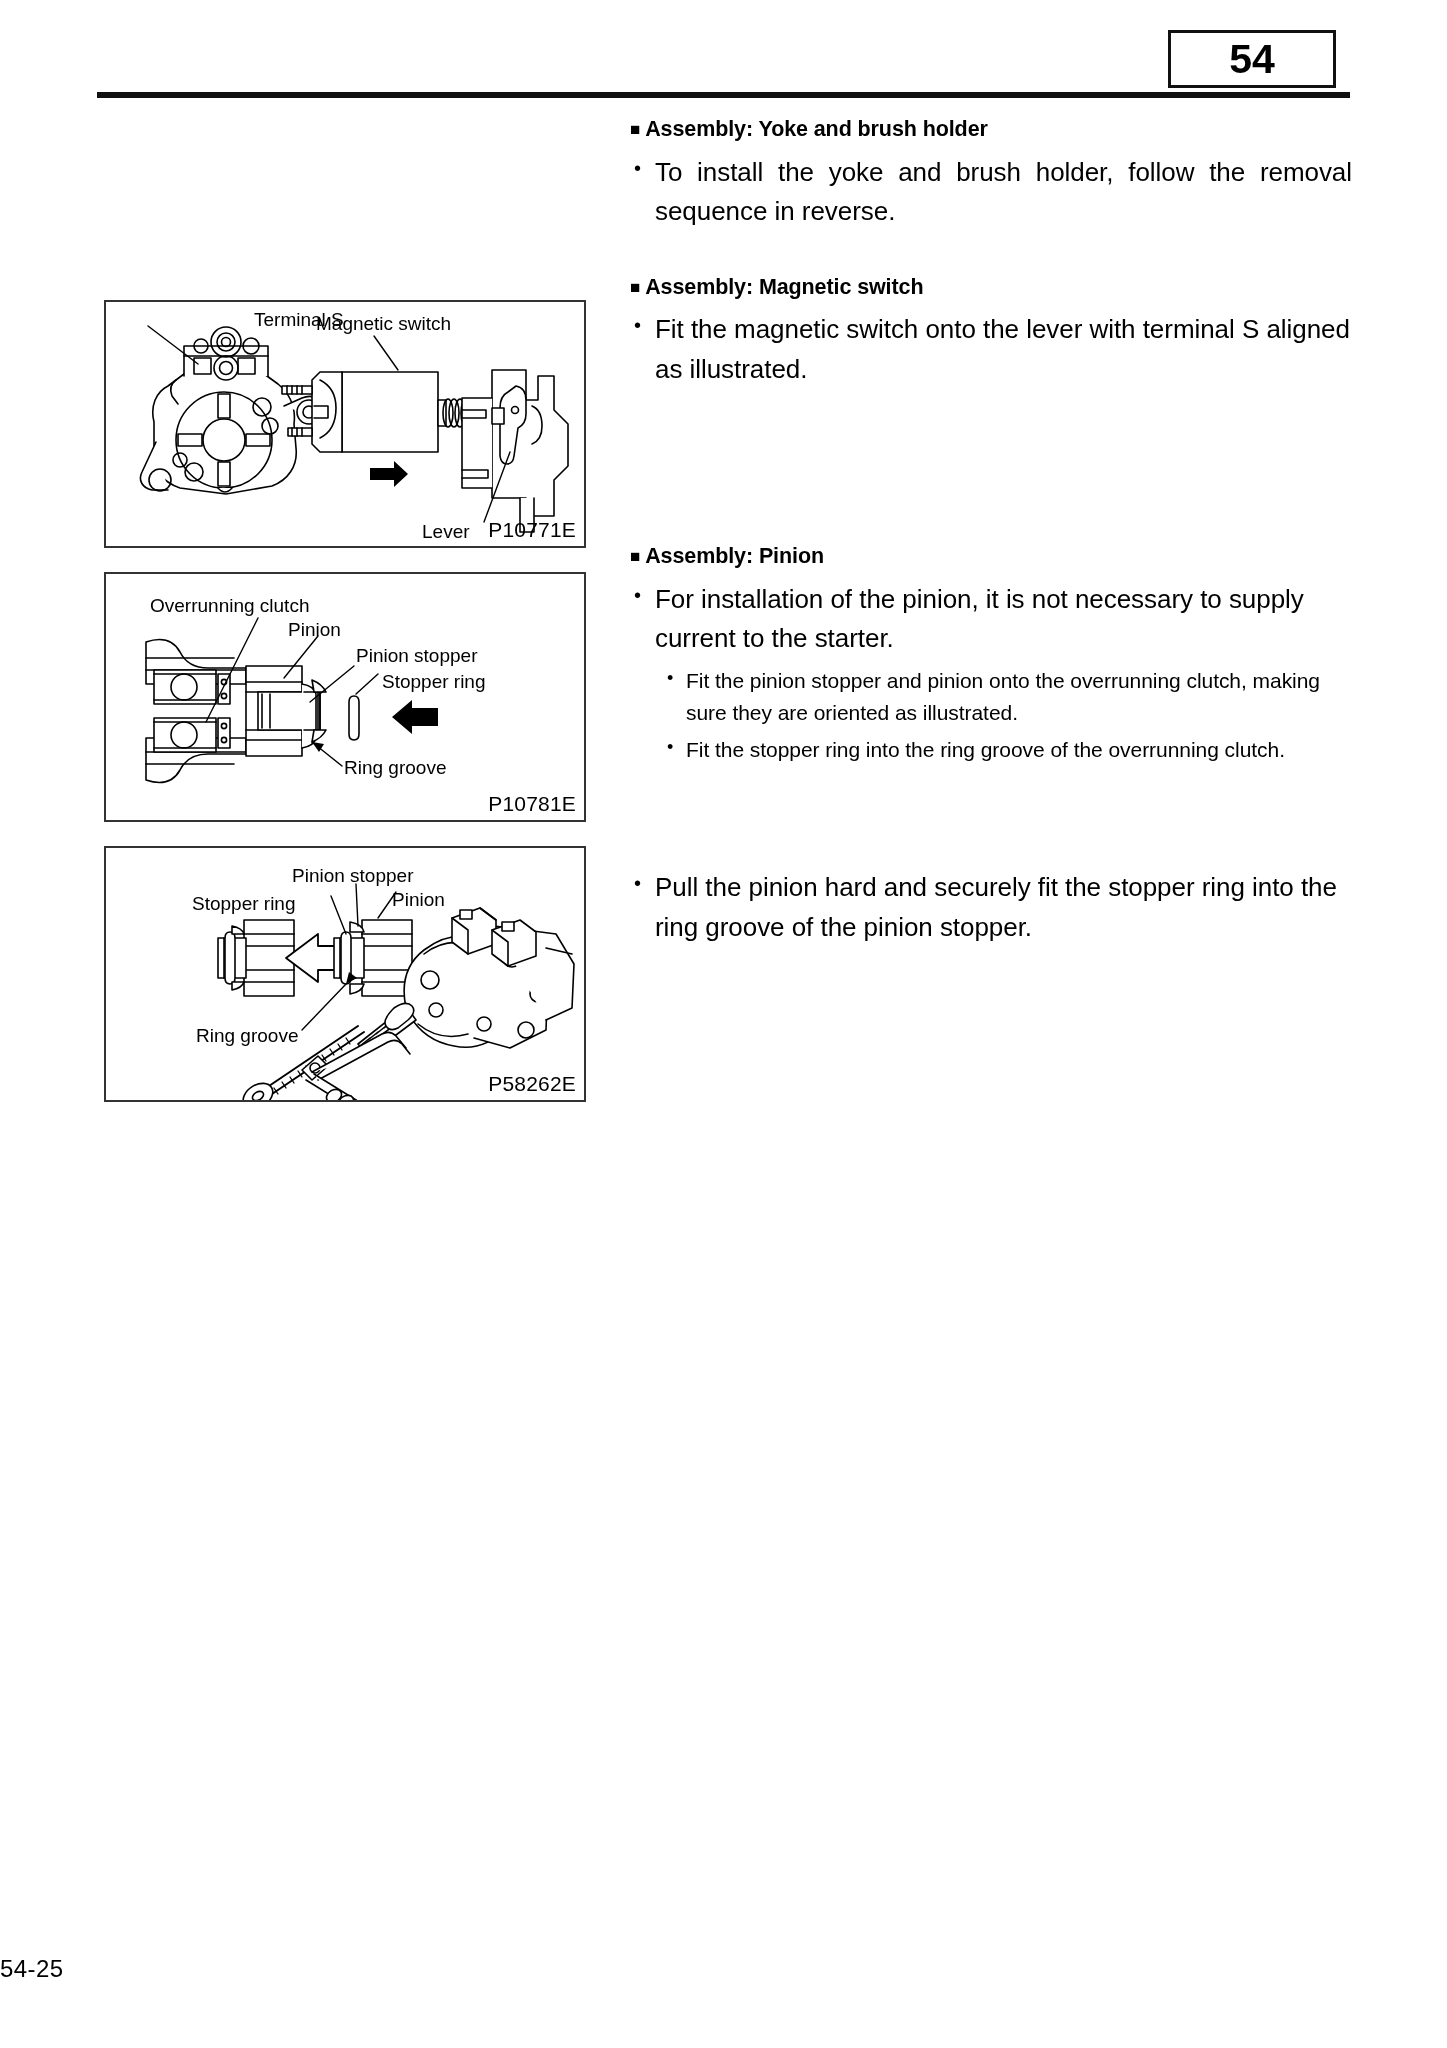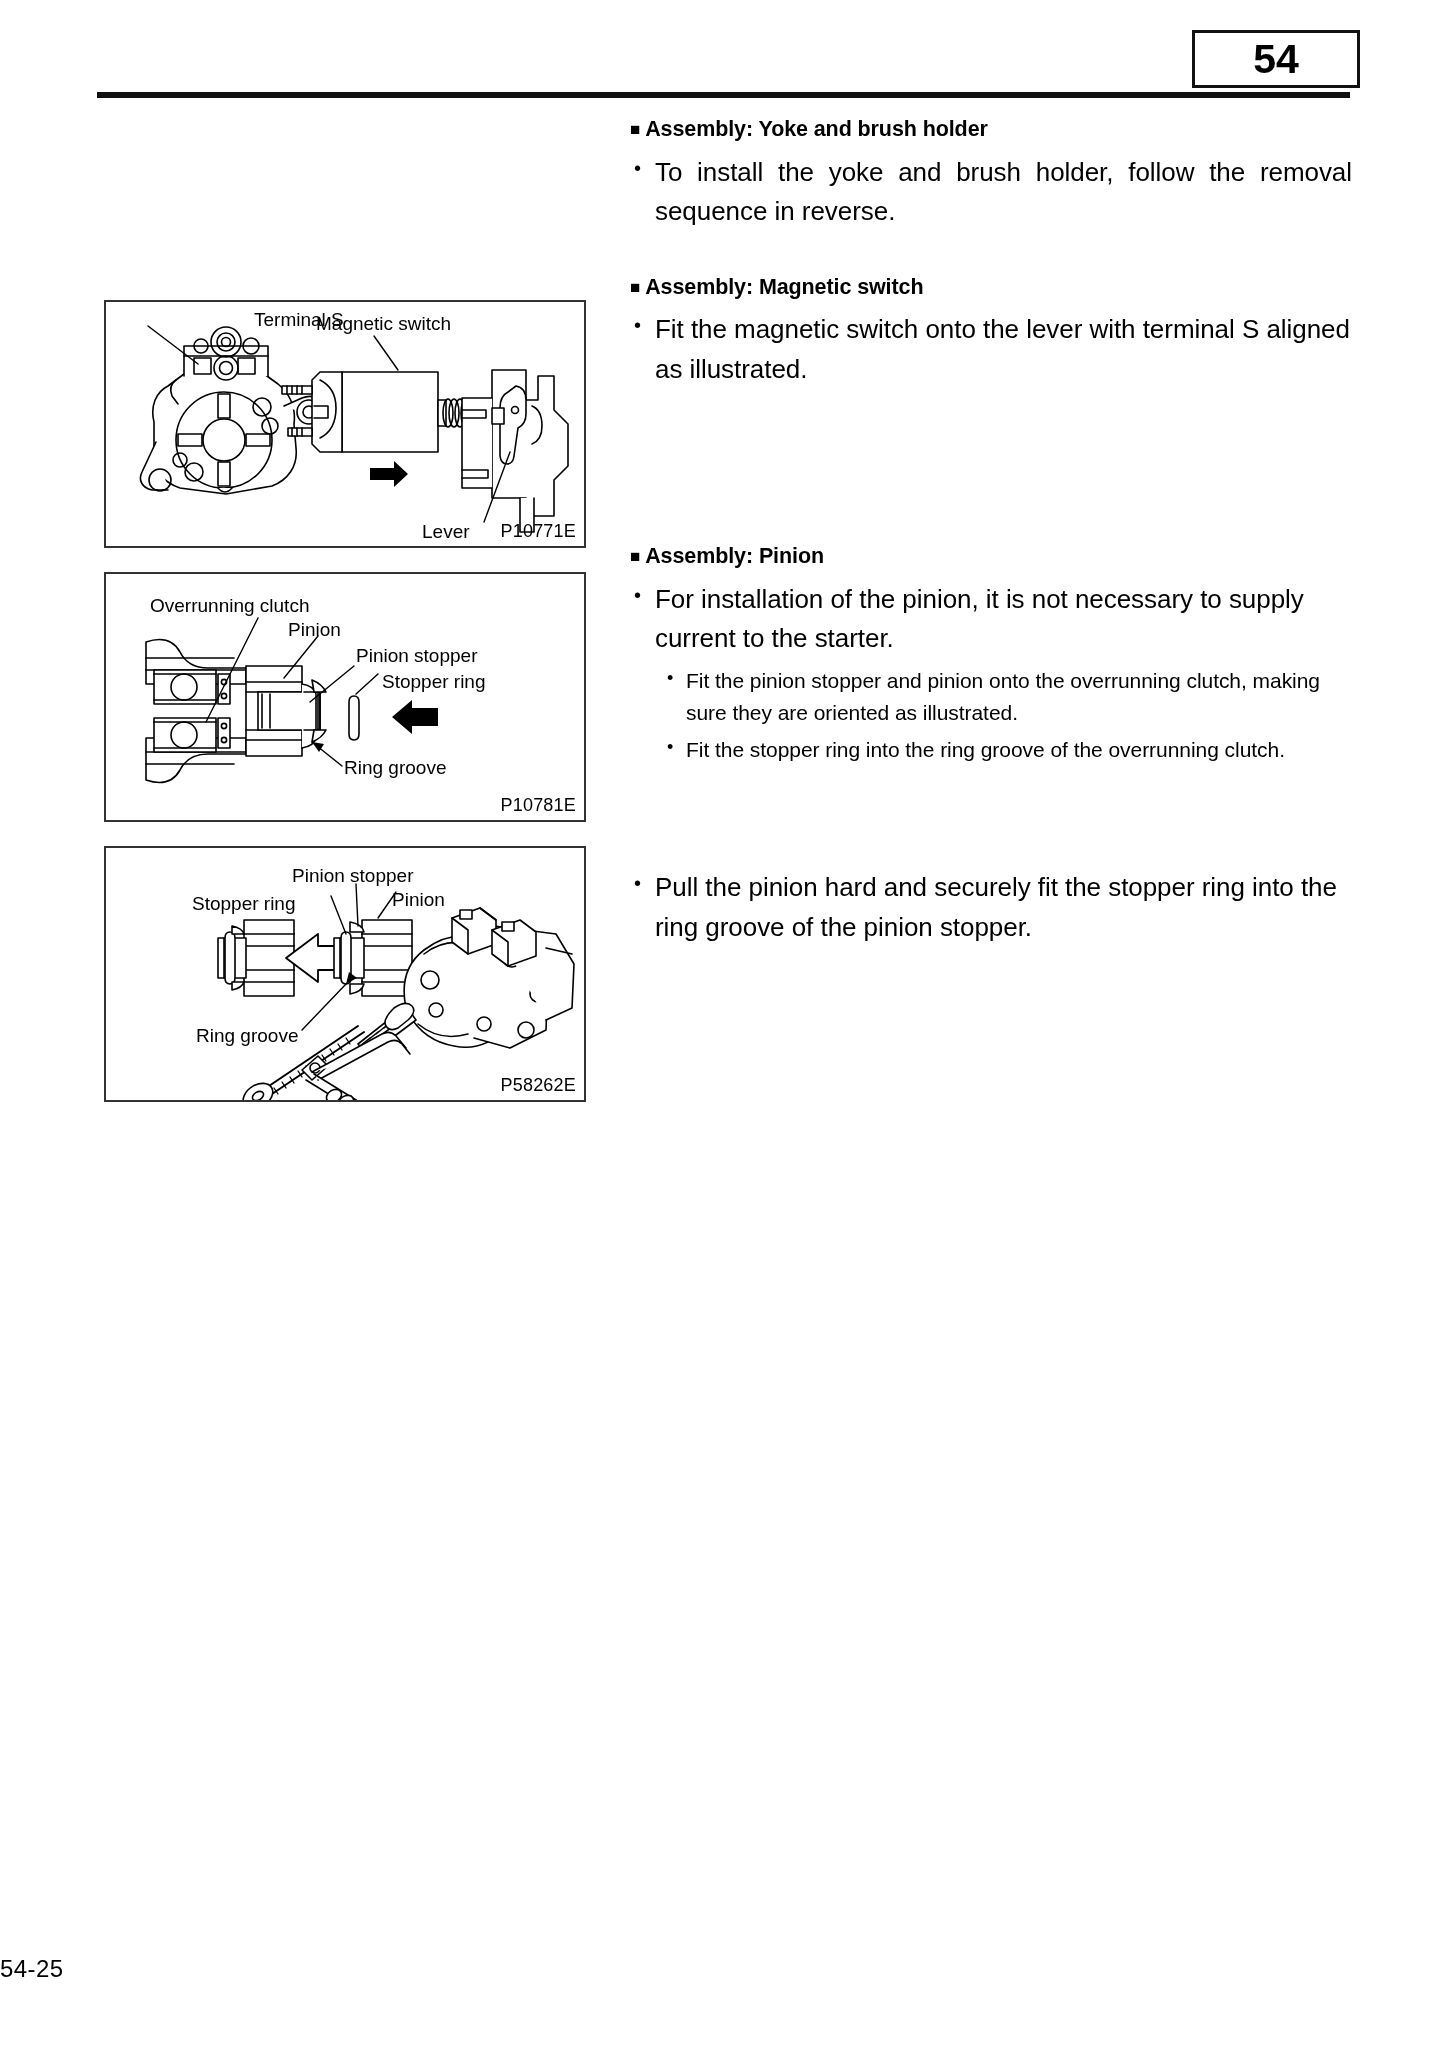--- a/index.html
+++ b/index.html
@@ -17,21 +17,21 @@
   }
 
   
   .page-header {
     position: absolute;
     left: 0; top: 0;
     width: 1447px; height: 110px;
   }
   .chapter-box {
     position: absolute;
-    right: 87px;
+    right: 111px;
     top: 30px;
     width: 162px;
     height: 52px;
     border: 3px solid #111;
     background: #fff;
     display: flex;
     align-items: center;
     justify-content: center;
   }
   .chapter-box .num {
@@ -70,21 +70,21 @@
     border: 2px solid #333;
     background: #fff;
     box-sizing: border-box;
     margin-bottom: 24px;
   }
   .figure svg { display: block; }
   .fig-id {
     position: absolute;
     right: 8px;
     bottom: 4px;
-    font-size: 18px;
+    font-size: 21px;
     letter-spacing: 0.2px;
     font-family: "Liberation Sans", sans-serif;
   }
 
   
   .h-block {
     font-size: 21.5px;
     font-weight: bold;
     line-height: 1.28;
     margin: 0 0 9px 0;

